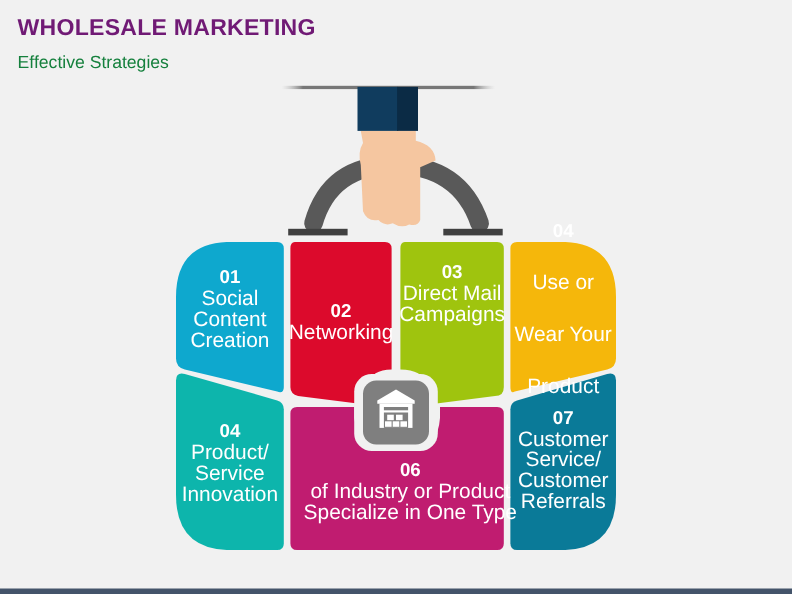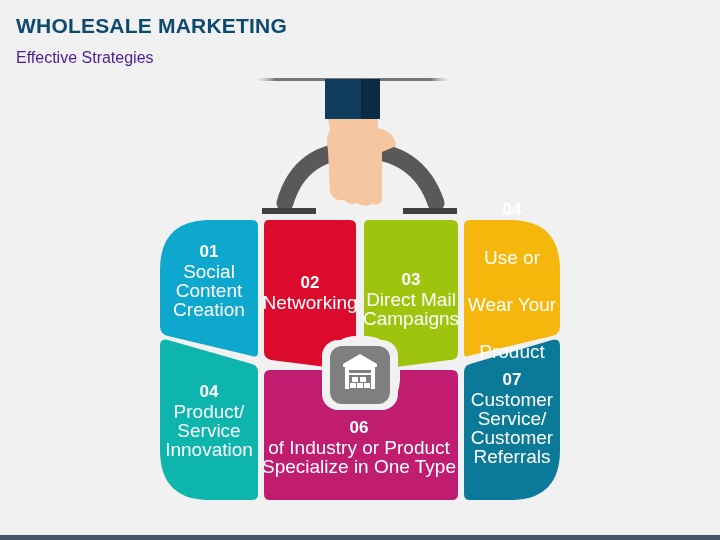--- a/index.html
+++ b/index.html
@@ -1,18 +1,18 @@
 <!DOCTYPE html>
 <html><head>
 <meta charset="utf-8">
 <style>
   html,body{margin:0;padding:0;}
   body{width:720px;height:540px;background:#f1f1f1;position:relative;overflow:hidden;font-family:"Liberation Sans",sans-serif;}
-  .title{position:absolute;left:16px;top:14px;font-size:21px;font-weight:bold;color:#0c4a6e;letter-spacing:0.2px;}
-  .subtitle{position:absolute;left:16px;top:49px;font-size:16px;color:#4c1d95;}
+  .title{position:absolute;left:16px;top:14px;font-size:21px;font-weight:bold;color:#701a75;letter-spacing:0.2px;}
+  .subtitle{position:absolute;left:16px;top:49px;font-size:16px;color:#15803d;}
   .footer{position:absolute;left:0;bottom:0;width:720px;height:5px;background:#44546a;}
   .tile{position:absolute;color:#fff;text-align:center;display:flex;flex-direction:column;align-items:center;justify-content:center;box-sizing:border-box;}
   .num{font-weight:bold;font-size:17px;line-height:20px;}
   .lbl{font-size:19px;line-height:19px;}
   svg.art{position:absolute;left:0;top:0;}
 </style>
 </head>
 <body>
 
 <div class="title">WHOLESALE MARKETING</div>
@@ -70,38 +70,38 @@
 <div class="tile" style="left:160px;top:232px;width:98px;height:96px;">
   <div class="num">01</div>
   <div class="lbl">Social</div>
   <div class="lbl">Content</div>
   <div class="lbl">Creation</div>
 </div>
 <div class="tile" style="left:264px;top:262px;width:92px;height:60px;">
   <div class="num">02</div>
   <div class="lbl">Networking</div>
 </div>
-<div class="tile" style="left:364px;top:264px;width:94px;height:70px;">
+<div class="tile" style="left:364px;top:232px;width:94px;height:70px;">
   <div class="num">03</div>
   <div class="lbl">Direct Mail</div>
   <div class="lbl">Campaigns</div>
 </div>
 <div class="tile" style="left:464px;top:234px;width:96px;height:92px;gap:28px;">
   <div class="num">04</div>
   <div class="lbl">Use or</div>
   <div class="lbl">Wear Your</div>
   <div class="lbl">Product</div>
 </div>
 <div class="tile" style="left:160px;top:374px;width:98px;height:92px;">
   <div class="num">04</div>
   <div class="lbl">Product/</div>
   <div class="lbl">Service</div>
   <div class="lbl">Innovation</div>
 </div>
-<div class="tile" style="left:262px;top:412px;width:194px;height:70px;">
+<div class="tile" style="left:276px;top:412px;width:194px;height:70px;">
   <div class="num">06</div>
   <div class="lbl">of Industry or Product</div>
   <div class="lbl">Specialize in One Type</div>
 </div>
 <div class="tile" style="left:464px;top:362px;width:96px;height:112px;">
   <div class="num">07</div>
   <div class="lbl">Customer</div>
   <div class="lbl">Service/</div>
   <div class="lbl">Customer</div>
   <div class="lbl">Referrals</div>

